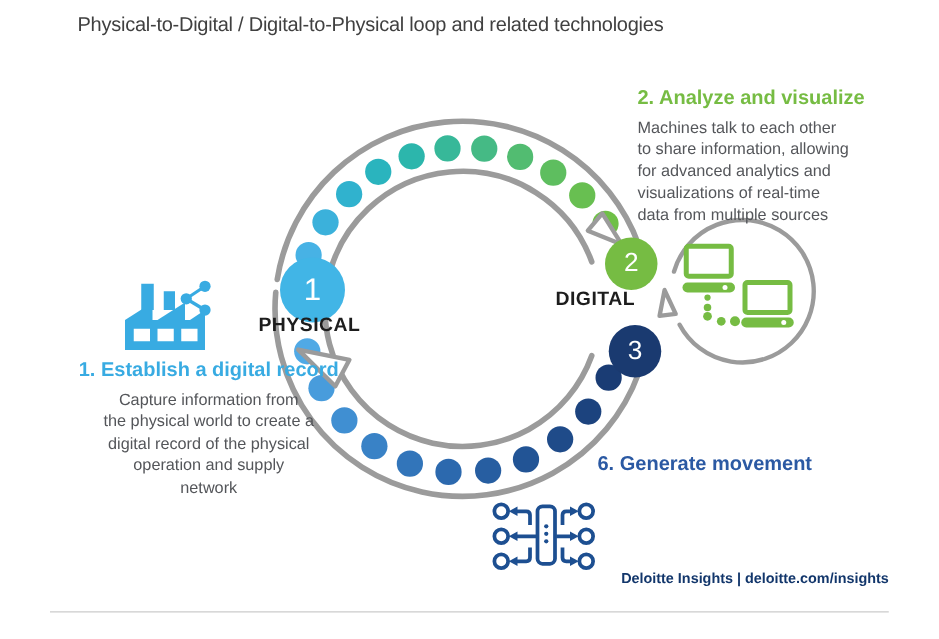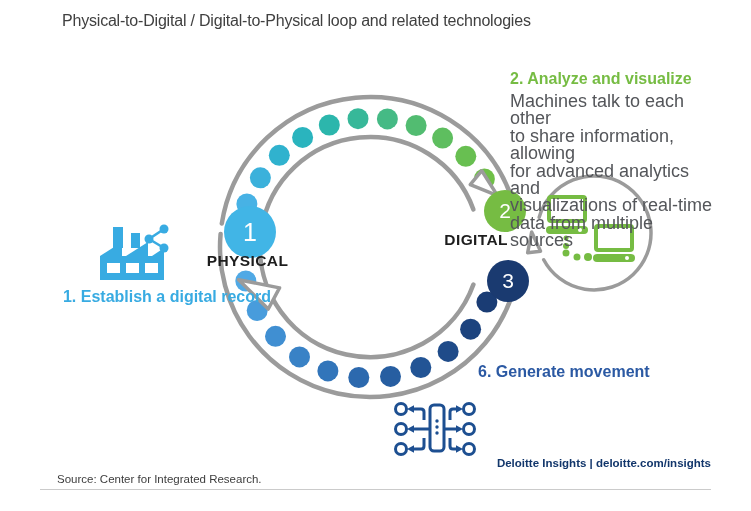--- a/index.html
+++ b/index.html
@@ -30,21 +30,21 @@
   .step2{left:484px;top:190px;width:42px;height:42px;background:var(--green,#76BC43);font-size:21px;}
   .step3{left:487px;top:260px;width:42px;height:42px;background:var(--navy,#1A3A70);font-size:21px;}
   .looplabel{
     position:absolute;font-weight:bold;font-size:15.5px;letter-spacing:0.4px;
     color:var(--label,#1D1D1D);
   }
   .physical{left:190px;top:252px;width:115px;text-align:center;}
   .digital{left:415px;top:231px;width:93px;text-align:right;}
   .txt{position:absolute;}
   .txt h2{margin:0 0 5px 0;font-size:16px;font-weight:bold;}
-  .txt p{margin:0;font-size:18px;line-height:17.4px;color:var(--body,#54565A);white-space:pre-line;}
+  .txt p{margin:0;font-size:13px;line-height:17.4px;color:var(--body,#54565A);white-space:pre-line;}
   .s1{left:62px;top:288px;width:210px;text-align:center;}
   .s1 h2{color:var(--blue,#38ABE2);}
   .s2{left:510px;top:70px;width:210px;}
   .s2 h2{color:var(--green,#76BC43);}
   .s3{left:478px;top:363px;width:225px;}
   .s3 h2{color:var(--h3,#2B59A3);}
   .source{position:absolute;left:57px;top:473px;font-size:11.5px;color:#3D3D3D;}
   .brand{position:absolute;right:40px;top:457px;font-size:11.5px;font-weight:bold;color:var(--brand,#12366B);}
   .footrule{position:absolute;left:40px;top:489px;width:671px;border-top:1px solid var(--rule,#CBCBCB);}
 </style>
@@ -163,31 +163,35 @@
   </div>
   <div class="step step3">
     <span>3</span>
   </div>
 
   <div class="looplabel physical">PHYSICAL</div>
   <div class="looplabel digital">DIGITAL</div>
 
   <section class="txt s1">
     <h2>1. Establish a digital record</h2>
+    <p>Capture information from
+the physical world to create a
+digital record of the physical
+operation and supply
+network</p>
   </section>
 
   <section class="txt s2">
     <h2>2. Analyze and visualize</h2>
     <p>Machines talk to each other
 to share information, allowing
 for advanced analytics and
 visualizations of real-time
 data from multiple sources</p>
   </section>
 
   <section class="txt s3">
     <h2>6. Generate movement</h2>
   </section>
 
-  <div class="source">Source: Center for Integrated Research.</div>
   <div class="brand">Deloitte Insights | deloitte.com/insights</div>
   <div class="footrule"></div>
 </div>
 
 </body></html>

